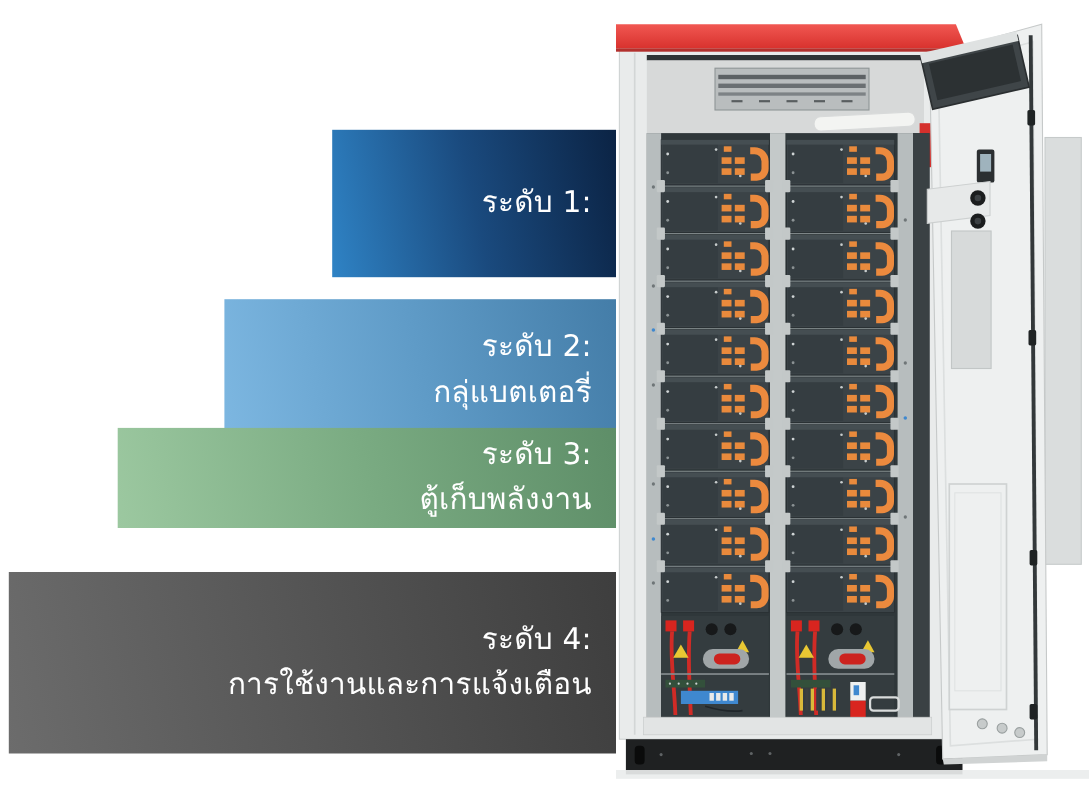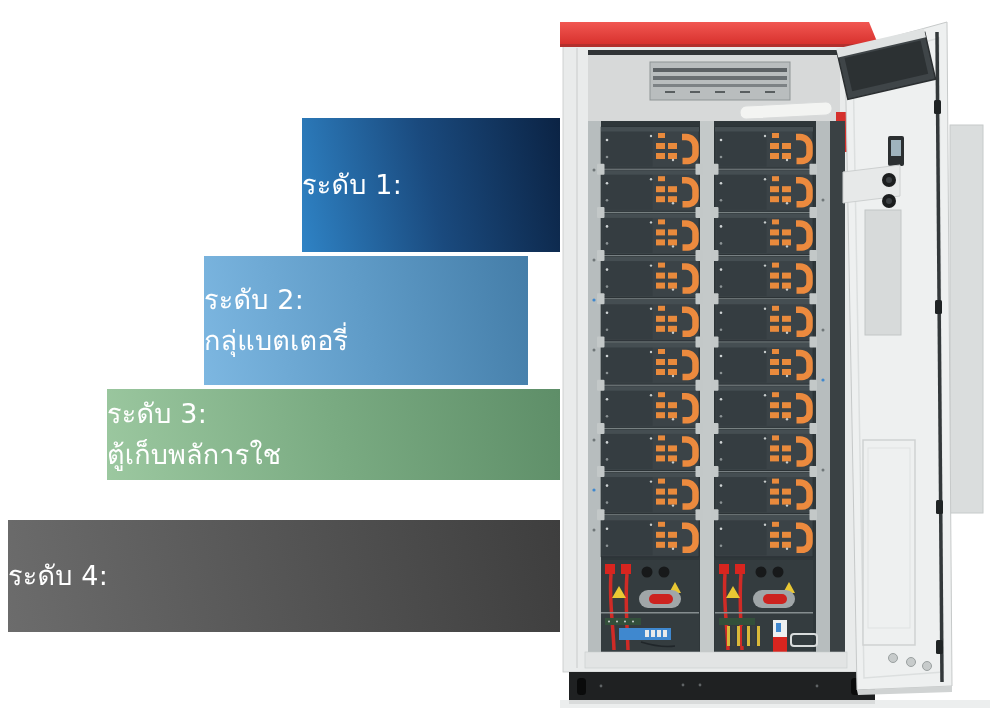--- a/index.html
+++ b/index.html
@@ -2,50 +2,51 @@
 <html><head>
 <meta charset="utf-8">
 <style>
   html,body { margin:0; padding:0; background:#ffffff; }
   .stage {
     position:relative; width:990px; height:720px; background:#ffffff;
     overflow:hidden; font-family:"DejaVu Sans","Liberation Sans",sans-serif;
   }
   .level {
     position:absolute; display:flex; flex-direction:column; justify-content:center;
-    align-items:flex-start; padding-right:22px; box-sizing:border-box;
+    align-items:flex-end; padding-right:22px; box-sizing:border-box;
     color:#ffffff; text-align:right;
   }
   .level-label, .level-sublabel {
     font-size:27px; line-height:1.5; font-weight:500; letter-spacing:0.2px;
     white-space:nowrap;
   }
   .cabinet-wrap { position:absolute; left:555px; top:0; width:435px; height:720px; }
 </style>
 </head>
 <body>
 
 <div class="stage">
 
   <div class="level" style="left: 302px; top: 118px; width: 258px; height: 134px; background: linear-gradient(78deg, rgb(47, 131, 197) 0%, rgb(26, 74, 126) 50%, rgb(11, 35, 68) 100%);">
     <div class="level-label">ระดับ 1:</div>
   </div>
 
-  <div class="level" style="left: 204px; top: 256px; width: 324px; height: 129px; background: linear-gradient(78deg, rgb(125, 183, 225) 0%, rgb(95, 155, 199) 50%, rgb(68, 125, 168) 100%);">
+  <div class="level" style="left: 204px; top: 272px; width: 356px; height: 129px; background: linear-gradient(78deg, rgb(125, 183, 225) 0%, rgb(95, 155, 199) 50%, rgb(68, 125, 168) 100%);">
     <div class="level-label">ระดับ 2:</div>
     <div class="level-sublabel">กลุ่แบตเตอรี่</div>
   </div>
 
   <div class="level" style="left: 107px; top: 389px; width: 453px; height: 91px; background: linear-gradient(78deg, rgb(156, 200, 160) 0%, rgb(122, 171, 130) 50%, rgb(94, 142, 104) 100%);">
     <div class="level-label">ระดับ 3:</div>
-    <div class="level-sublabel">ตู้เก็บพลัการใช</div>
-  </div>
-
-  <div class="level" style="left: 8px; top: 520px; width: 552px; height: 112px; background: linear-gradient(78deg, rgb(108, 108, 108) 0%, rgb(85, 85, 85) 50%, rgb(62, 62, 62) 100%);">
+    <div class="level-sublabel">ตู้เก็บพลังงาน</div>
+  </div>
+
+  <div class="level" style="left: 8px; top: 520px; width: 552px; height: 165px; background: linear-gradient(78deg, rgb(108, 108, 108) 0%, rgb(85, 85, 85) 50%, rgb(62, 62, 62) 100%);">
     <div class="level-label">ระดับ 4:</div>
+    <div class="level-sublabel">การใช้งานและการแจ้งเตือน</div>
   </div>
 
   <div class="cabinet-wrap">
   <svg viewBox="0 0 435 720" width="435" height="720">
     <defs>
       <linearGradient id="redGrad" x1="0" y1="0" x2="0" y2="1">
         <stop offset="0" stop-color="#f15752"></stop>
             <stop offset="1" stop-color="#d8322e"></stop>
       </linearGradient>
 

